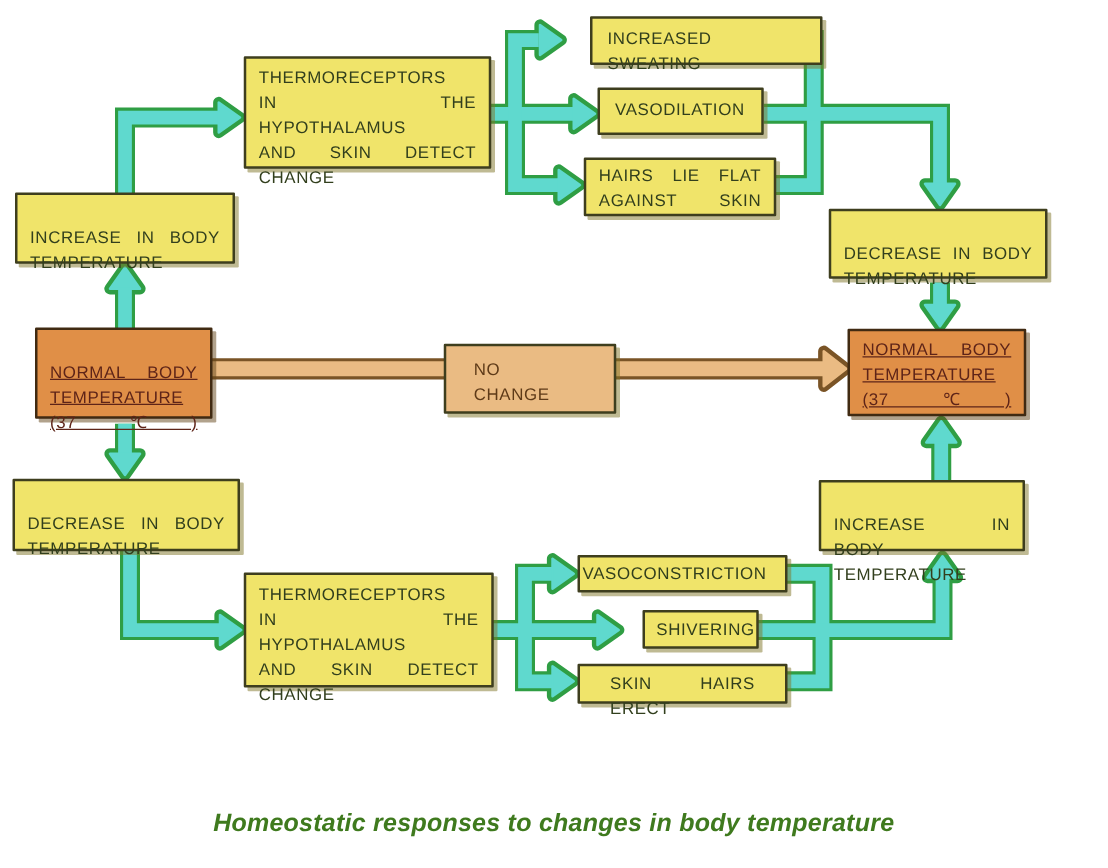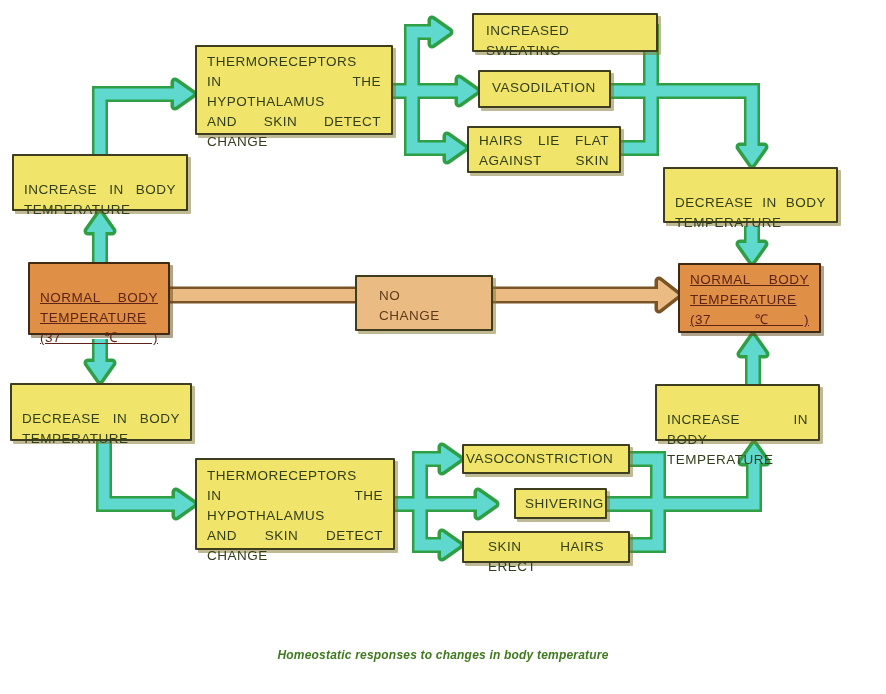--- a/index.html
+++ b/index.html
@@ -35,21 +35,21 @@
   }
   .box.tan{
     background:var(--tan);
     color:var(--ink-tan);
     padding:9px 22px;
   }
   .box.slim{padding:6px 12px;}
   .caption{
     position:absolute;left:0;right:0;top:648px;
     text-align:center;text-align-last:center;
-    font-style:italic;font-weight:600;font-size:12px;
+    font-style:italic;font-weight:600;font-size:20px;
     letter-spacing:.2px;color:var(--caption);
   }
 </style>
 </head>
 <body>
 
 <div class="stage">
 
   <svg class="arrows" viewBox="0 0 886 694" xmlns="http://www.w3.org/2000/svg">
 

